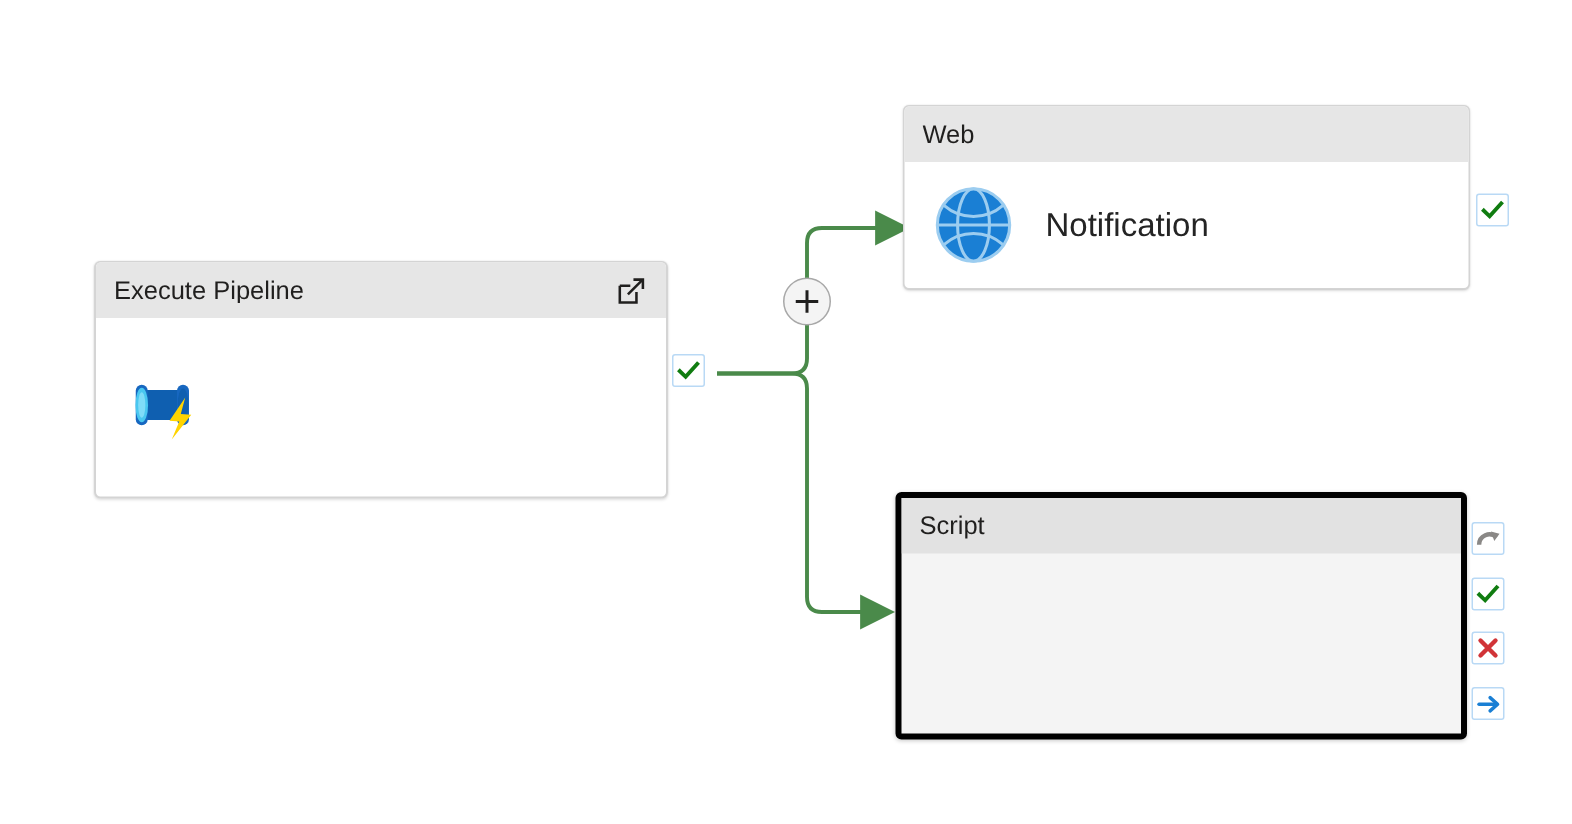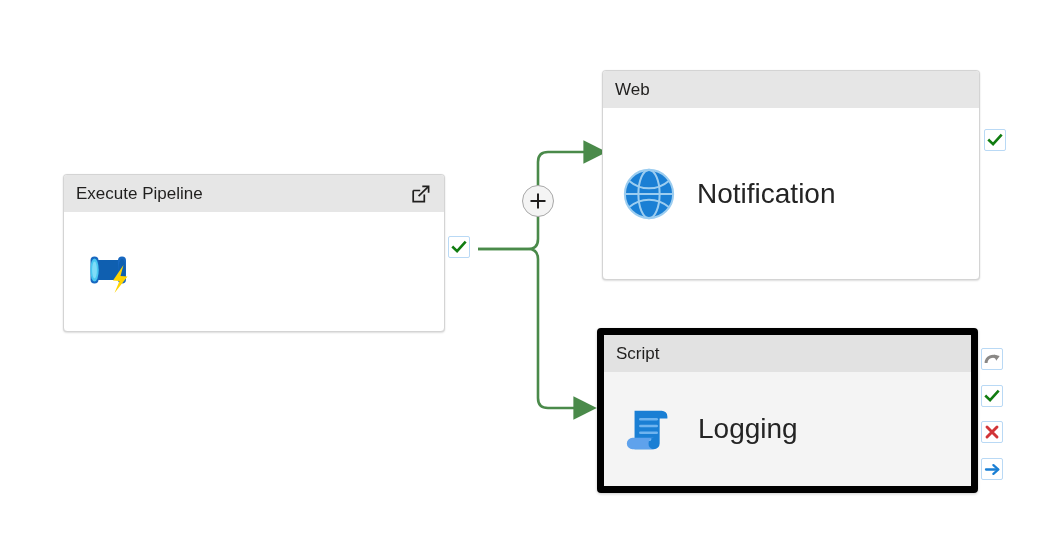--- a/index.html
+++ b/index.html
@@ -33,21 +33,21 @@
   .node {
     position: absolute;
     box-sizing: border-box;
     border: 1px solid #d4d4d4;
     border-radius: 4px;
     background: #ffffff;
     box-shadow: 0 1px 2px rgba(0,0,0,0.13), 0 0 1px rgba(0,0,0,0.10);
     overflow: hidden;
   }
   .node.selected {
-    border: 7px solid #000000;
+    border: 4px solid #000000;
     background: #f4f4f4;
     box-shadow: 0 1px 3px rgba(0,0,0,0.20);
   }
   .node-header {
     height: 37px;
     background: #e6e6e6;
     display: flex;
     align-items: center;
     padding: 0 10px 0 12px;
     box-sizing: border-box;
@@ -81,21 +81,21 @@
   }
   .node-icon {
     flex: 0 0 auto;
     width: 56px;
     height: 56px;
     display: flex;
     align-items: center;
     justify-content: center;
   }
   .node-label {
-    font-size: 28px;
+    font-size: 22px;
     color: #242424;
     margin-left: 20px;
     white-space: nowrap;
     text-align: right;
   }
 
   
   .chip {
     position: absolute;
     width: 22px;
@@ -177,21 +177,21 @@
       <path d="M2.2 8.4 L6.1 12.2 L13.8 3.6" fill="none" stroke="#107c10" stroke-width="2.6" stroke-linecap="square"></path>
     </svg>
   </div>
 
   <div class="plus-btn" style="left:522px; top:185px;">
     <svg width="20" height="20" viewBox="0 0 20 20">
       <path d="M10 2.5 L10 17.5 M2.5 10 L17.5 10" stroke="#201f1e" stroke-width="2"></path>
     </svg>
   </div>
 
-  <div class="node" style="left:602px; top:70px; width:378px; height:210px;">
+  <div class="node" style="left:602px; top:70px; width:378px; height:123px;">
     <div class="node-header">
       <span class="node-header-title">Web</span>
     </div>
     <div class="node-body">
       <span class="node-icon">
         <svg width="58" height="58" viewBox="0 0 58 58">
           <circle cx="29" cy="29" r="25" fill="#1a7fd4"></circle>
           <g fill="none" stroke="#9ccdf0" stroke-width="2.1">
             <circle cx="29" cy="29" r="25"></circle>
             <ellipse cx="29" cy="29" rx="11" ry="25"></ellipse>
@@ -208,36 +208,20 @@
   <div class="chip" style="left:984px; top:129px;">
     <svg width="16" height="16" viewBox="0 0 16 16">
       <path d="M2.2 8.4 L6.1 12.2 L13.8 3.6" fill="none" stroke="#107c10" stroke-width="2.6" stroke-linecap="square"></path>
     </svg>
   </div>
 
   <div class="node selected" style="left:597px; top:328px; width:381px; height:165px;">
     <div class="node-header">
       <span class="node-header-title">Script</span>
     </div>
-    <div class="node-body">
-      <span class="node-icon">
-        <svg width="58" height="58" viewBox="0 0 58 58">
-          <path d="M13 10 h28 a6 6 0 0 1 6 6 v2 h-8 v26 a6 6 0 0 1 -6 6 h-20 z" fill="#1a7fd4"></path>
-          <path d="M41 10 a6 6 0 0 1 6 6 a6 6 0 0 1 -6 6 a6 6 0 0 0 0 -12 z" fill="#0b5ba5"></path>
-          <g stroke="#6fb4ef" stroke-width="2.6" stroke-linecap="round">
-            <line x1="19" y1="19" x2="36" y2="19"></line>
-            <line x1="19" y1="26" x2="36" y2="26"></line>
-            <line x1="19" y1="33" x2="36" y2="33"></line>
-            <line x1="19" y1="40" x2="29" y2="40"></line>
-          </g>
-          <path d="M11 38 h22 a5.5 5.5 0 0 0 -5.5 6 a5.5 5.5 0 0 0 5.5 6 h-22 a5.5 5.5 0 0 1 0 -12 z" fill="#5fa2ec"></path>
-        </svg>
-      </span>
-      <span class="node-label">Logging</span>
-    </div>
   </div>
 
   <div class="chip" style="left:981px; top:348px;">
     <svg width="17" height="17" viewBox="0 0 18 18">
       <path d="M2.2 12.8 A 7.2 7.2 0 0 1 14.4 7.6" fill="none" stroke="#8a8886" stroke-width="3.1"></path>
       <path d="M10.5 3.6 L16.6 5.2 L12.9 10.3 Z" fill="#8a8886"></path>
     </svg>
   </div>
   <div class="chip" style="left:981px; top:385px;">
     <svg width="16" height="16" viewBox="0 0 16 16">

